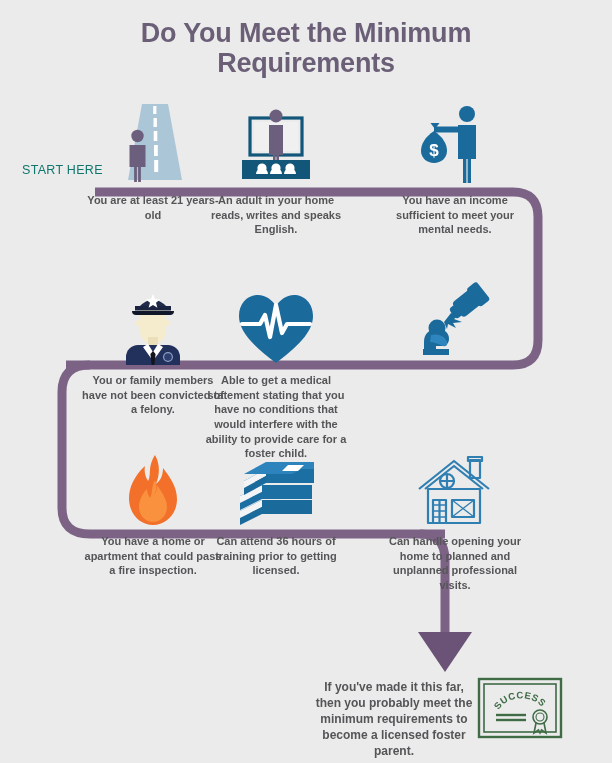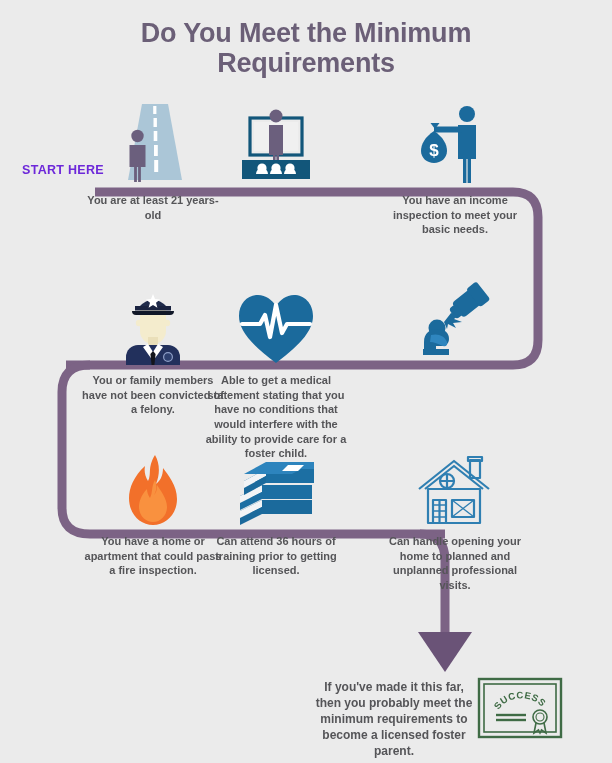--- a/index.html
+++ b/index.html
@@ -41,22 +41,22 @@
     width: 612px; height: 763px;
     pointer-events: none;
   }
 
   
   .start-here {
     position: absolute;
     left: 22px;
     top: 163px;
     font-size: 12.5px;
-    font-weight: bold;
-    color: #6d28d9;
+    font-weight: normal;
+    color: #0f766e;
     letter-spacing: 0.3px;
   }
 
   
   .step {
     position: absolute;
     width: 146px;
     text-align: center;
   }
   .step .icon-wrap {
@@ -160,36 +160,37 @@
         <g fill="#ffffff">
           <circle cx="26" cy="64" r="4.6"></circle>
           <path d="M20 70 a6 6 0 0 1 12 0 z"></path>
           <circle cx="40" cy="64" r="4.6"></circle>
           <path d="M34 70 a6 6 0 0 1 12 0 z"></path>
           <circle cx="54" cy="64" r="4.6"></circle>
           <path d="M48 70 a6 6 0 0 1 12 0 z"></path>
         </g>
       </svg>
     </div>
+    <div class="caption">An adult in your home reads, writes and speaks English.</div>
   </div>
 
   <div class="step r1 c3">
     <div class="icon-wrap">
       <svg width="76" height="82" viewBox="0 0 76 82">
         <g fill="#1b6a9c">
           <circle cx="50" cy="10" r="8"></circle>
           <path d="M41 21 h18 v34 h-5 v24 h-3.4 v-24 h-1.2 v24 h-3.4 v-24 h-5 z"></path>
           <rect x="17" y="22.5" width="28" height="6" rx="0.5"></rect>
           <path d="M17 27 c-9 6 -13 13 -13 20 c0 7 6 12 13 12 c7 0 13 -5 13 -12 c0 -7 -4 -14 -13 -20 z"></path>
           <path d="M13.5 19 l4.5 6 l4.5 -6 z"></path>
         </g>
         <text x="17" y="52" font-family="'Liberation Sans',sans-serif" font-size="17" font-weight="bold" fill="#ffffff" text-anchor="middle">$</text>
       </svg>
     </div>
-    <div class="caption">You have an income inspection to meet your basic needs.</div>
+    <div class="caption">You have an income sufficient to meet your mental needs.</div>
   </div>
 
   <div class="step r2 c1">
     <div class="icon-wrap">
       <svg width="70" height="78" viewBox="0 0 70 78">
 
         <path d="M22 22 h26 v22 a13 13 0 0 1 -26 0 z" fill="#f4eccd"></path>
 
         <circle cx="21" cy="36" r="3.2" fill="#f4eccd"></circle>
         <circle cx="49" cy="36" r="3.2" fill="#f4eccd"></circle>

